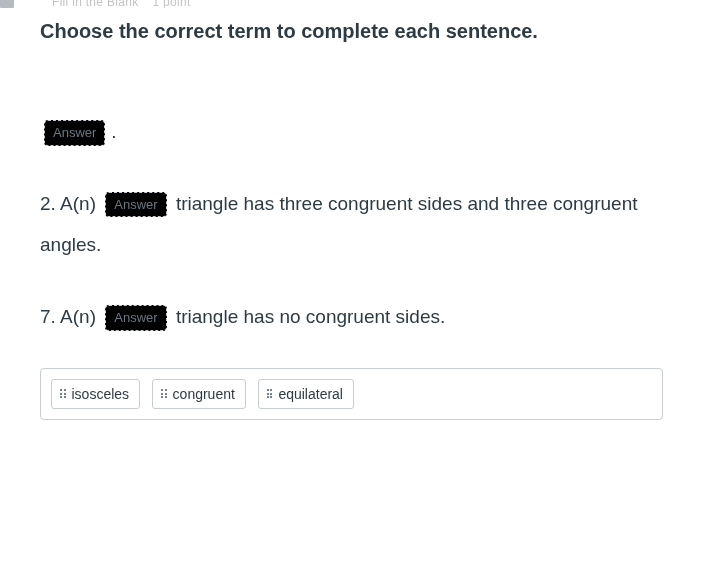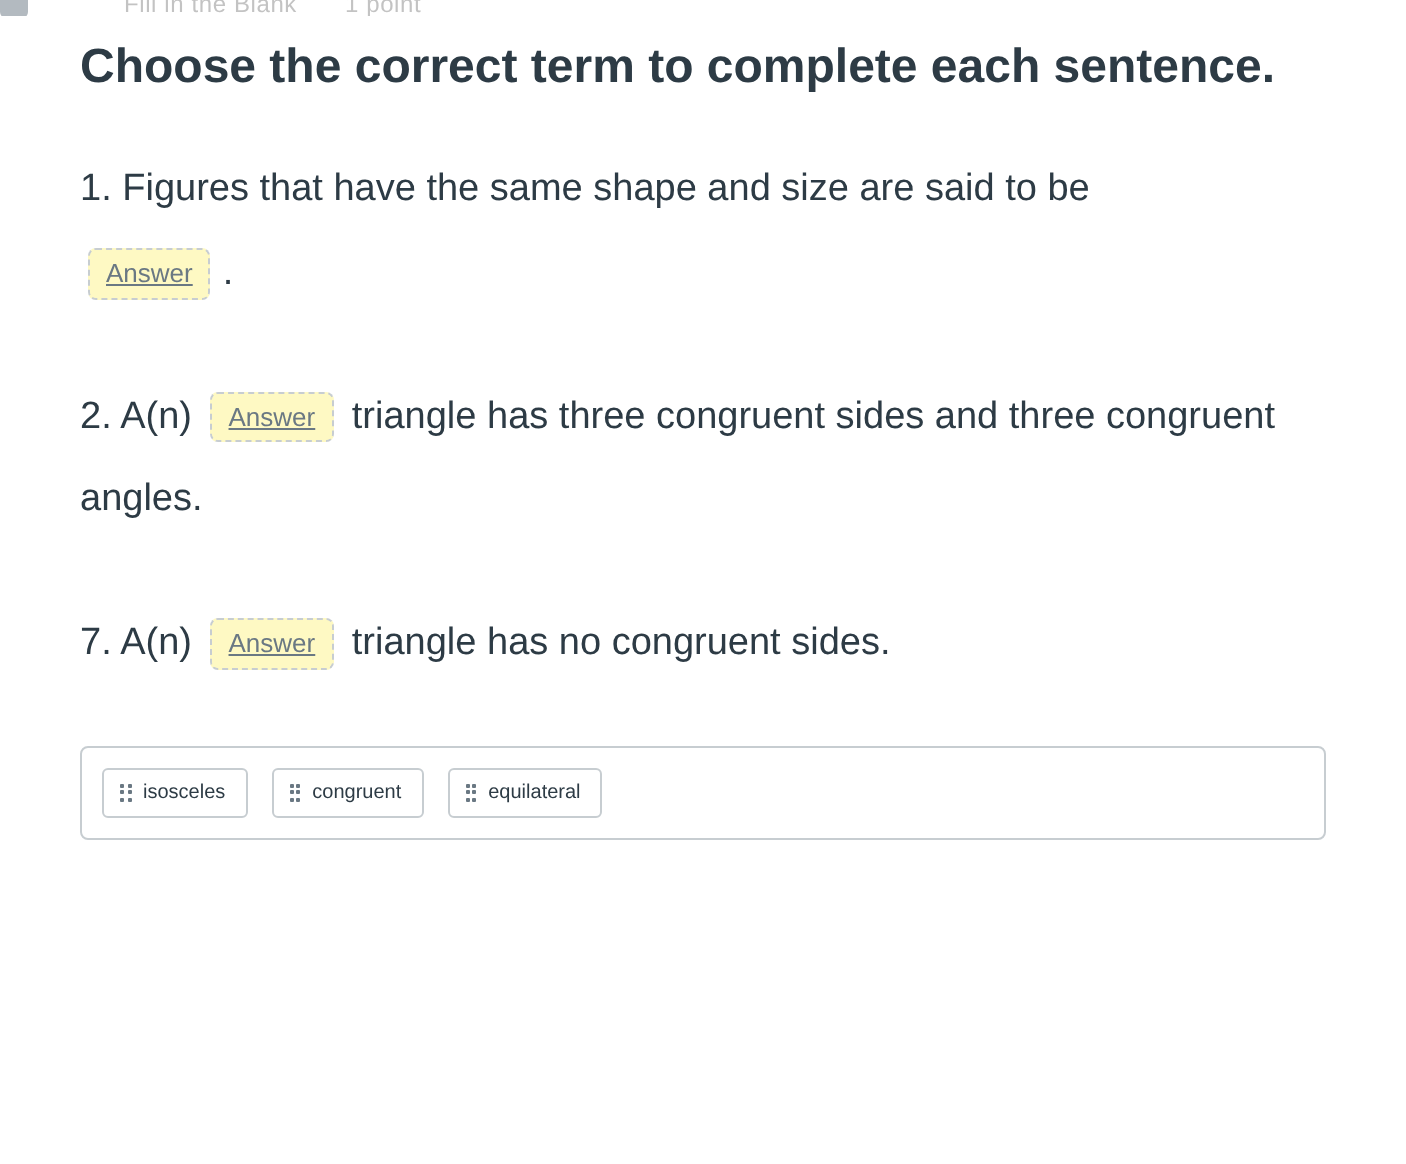--- a/index.html
+++ b/index.html
@@ -9,40 +9,40 @@
     padding: 0;
     width: 703px;
     color: #2d3b45;
   }
   .container {
     padding: 0 40px 20px 40px;
   }
   .top-row {
     display: flex;
     align-items: center;
-    gap: 24px;
+    gap: 14px;
     font-size: 12px;
     color: #888;
     padding: 0 0 4px 24px;
     height: 8px;
     overflow: hidden;
     opacity: 0.5;
     letter-spacing: 0.3px;
   }
   .top-pill {
     width: 14px;
     height: 14px;
     border-radius: 3px;
     background: #6a7883;
     position: relative;
     left: -24px;
     flex-shrink: 0;
   }
   .instruction {
-    font-size: 24px;
+    font-size: 20px;
     font-weight: 700;
     color: #2d3b45;
     margin: 12px 0 26px 0;
   }
   .qtext {
     font-size: 19px;
     color: #2d3b45;
     line-height: 2.2;
     margin-bottom: 30px;
   }
@@ -50,37 +50,36 @@
   .answer-slot {
     display: inline-block;
     border: 1px dashed #c7cdd1;
     border-radius: 4px;
     padding: 4px 8px;
     font-size: 13px;
     color: #6a7883;
     vertical-align: middle;
     margin: 0 4px;
     line-height: 1.2;
-    background: #fef9c3;
-    text-decoration: underline;
+    background: #000000;
   }
   .period { margin-left: 2px; }
   .word-bank {
     border: 1px solid #c7cdd1;
     border-radius: 4px;
     padding: 10px;
     display: flex;
     gap: 12px;
     flex-wrap: wrap;
   }
   .chip {
     border: 1px solid #c7cdd1;
     border-radius: 3px;
     padding: 6px 10px 6px 8px;
-    font-size: 10px;
+    font-size: 14px;
     color: #2d3b45;
     display: inline-flex;
     align-items: center;
     gap: 6px;
     background: #fff;
     cursor: grab;
   }
   .grip {
     display: inline-flex;
     flex-direction: column;
@@ -104,21 +103,21 @@
   <span class="top-pill"></span>
   <span>Fill in the Blank</span>
   <span>1 point</span>
 </div>
 
 <div class="container">
 
   <div class="instruction">Choose the correct term to complete each sentence.</div>
 
   <div class="qtext">
-    <span>1. Figures that have the same shape and size are said to be</span><br>
+    <br>
     <span class="answer-slot">Answer</span><span class="period">.</span>
   </div>
 
   <div class="qtext">
     <span>2. A(n)</span>
     <span class="answer-slot">Answer</span>
     <span>triangle has three congruent sides and three congruent angles.</span>
   </div>
 
   <div class="qtext">

